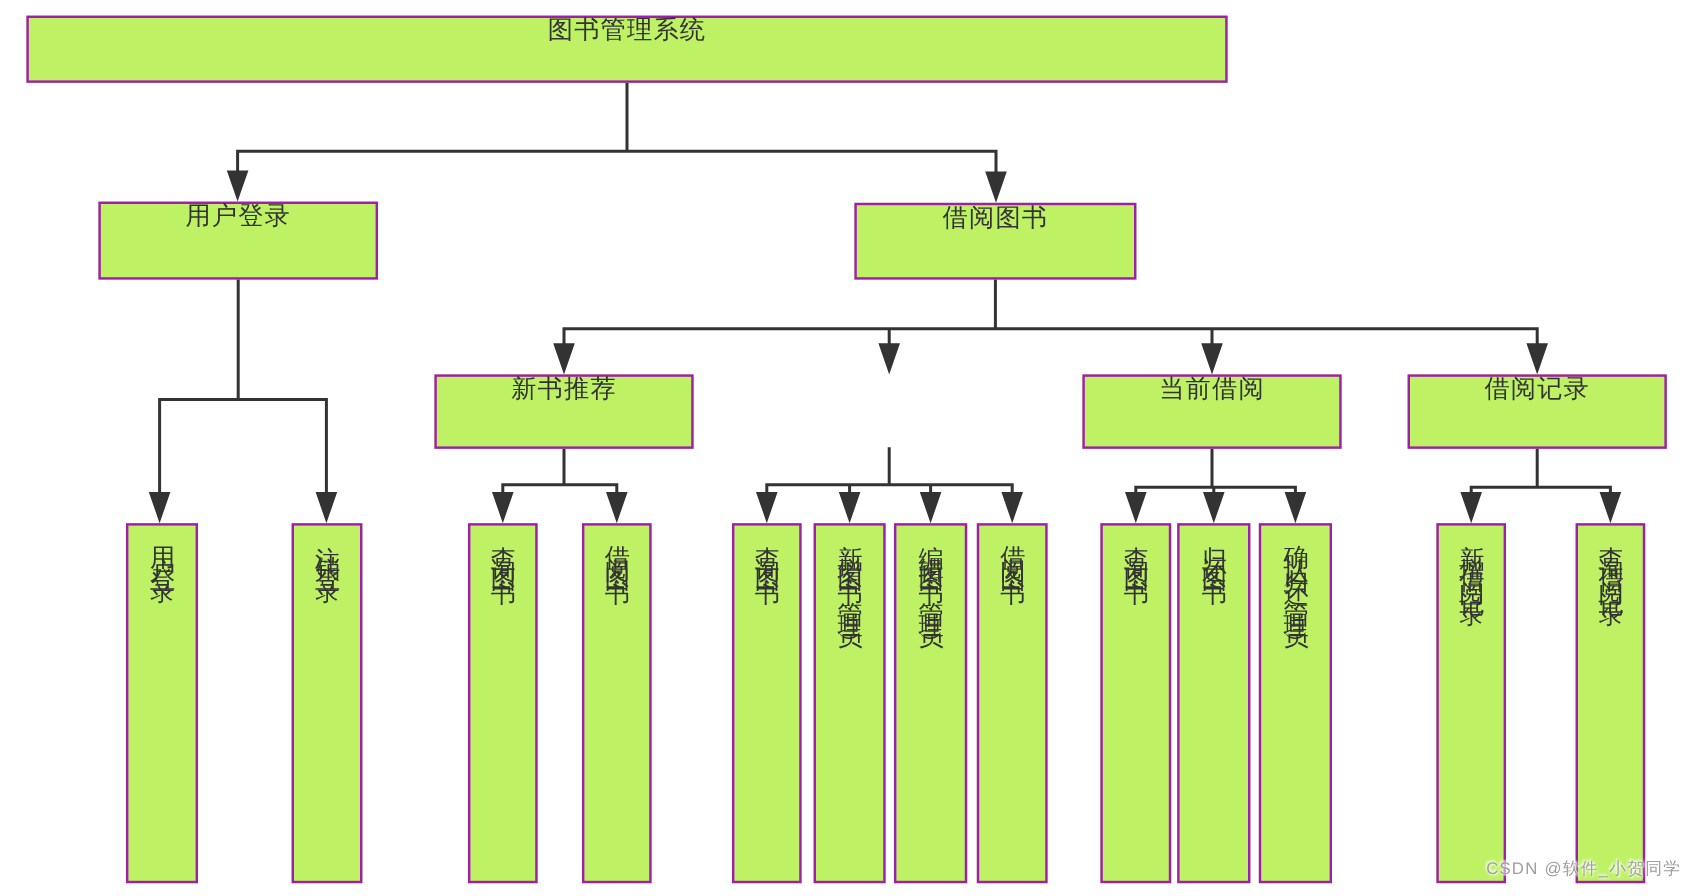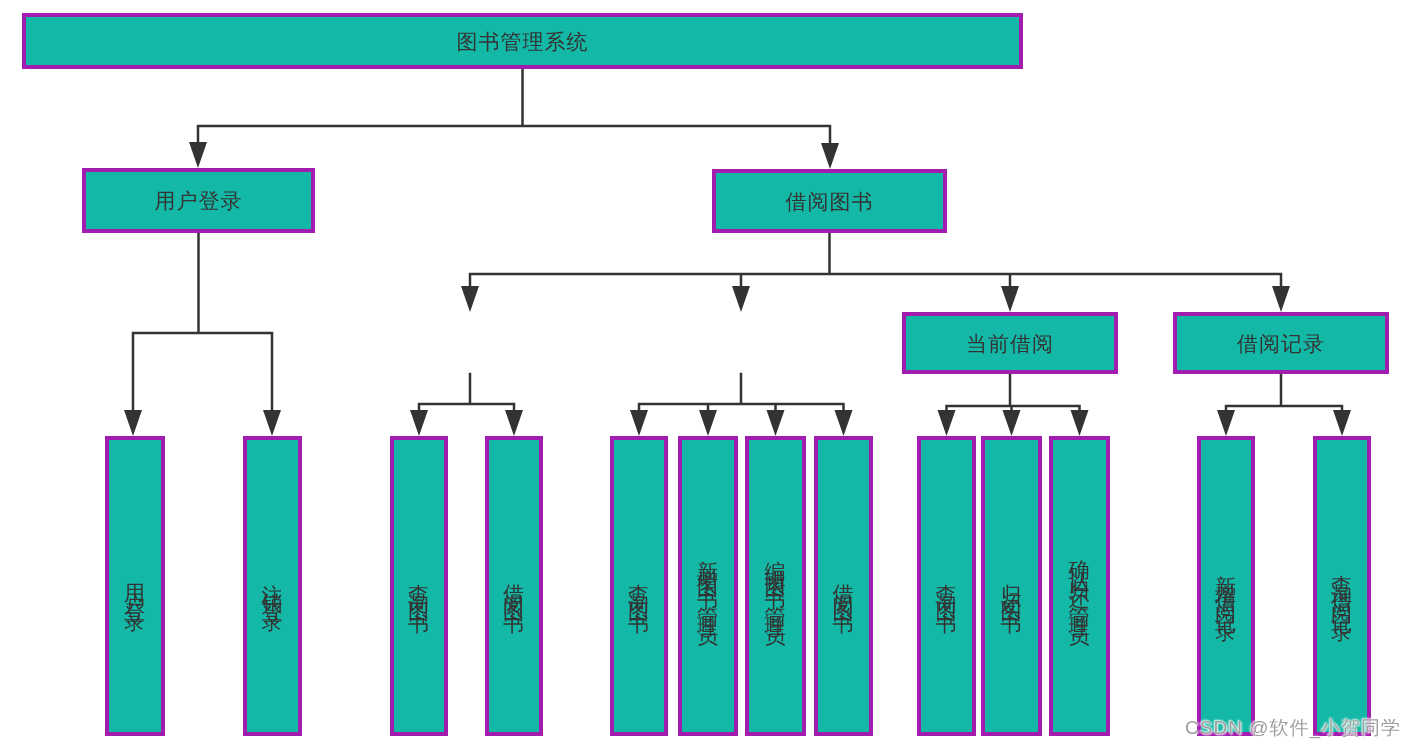--- a/index.html
+++ b/index.html
@@ -13,24 +13,24 @@
   }
   #connectors {
     position: absolute;
     left: 0; top: 0;
     width: 1405px; height: 747px;
     z-index: 1;
   }
   .node {
     position: absolute;
     box-sizing: border-box;
-    background: #14b8a6;
-    border: 4px solid #a21caf;
+    background: #bef264;
+    border: 2px solid #a21caf;
     display: flex;
-    align-items: center;
+    align-items: flex-start;
     justify-content: center;
     z-index: 2;
   }
   .node span {
     color: #333333;
     font-size: 21px;
     letter-spacing: 1px;
     line-height: 1;
     white-space: nowrap;
   }
@@ -38,21 +38,21 @@
     writing-mode: vertical-rl;
     text-orientation: mixed;
     letter-spacing: 0.45em;
     white-space: normal;
   }
   #watermark {
     position: absolute;
     right: 4px;
     top: 715px;
     z-index: 3;
-    font-size: 19px;
+    font-size: 14px;
     color: #9e9e9e;
     letter-spacing: 1px;
     white-space: nowrap;
     text-shadow: 0 0 2px #ffffff, 1px 1px 2px #ffffff, -1px -1px 2px #ffffff;
   }
 </style>
 </head>
 <body>
 
 <div id="canvas">
@@ -81,20 +81,23 @@
     <span>图书管理系统</span>
   </div>
 
   <div class="node" style="left:82px;top:168px;width:233px;height:65px">
     <span>用户登录</span>
   </div>
   <div class="node" style="left:712px;top:169px;width:235px;height:64px">
     <span>借阅图书</span>
   </div>
 
+  <div class="node" style="left:362px;top:312px;width:216px;height:62px">
+    <span>新书推荐</span>
+  </div>
   <div class="node" style="left:902px;top:312px;width:216px;height:62px">
     <span>当前借阅</span>
   </div>
   <div class="node" style="left:1173px;top:312px;width:216px;height:62px">
     <span>借阅记录</span>
   </div>
 
   <div class="node leaf" style="left:105px;top:436px;width:60px;height:300px">
     <span>用户登录</span>
   </div>

